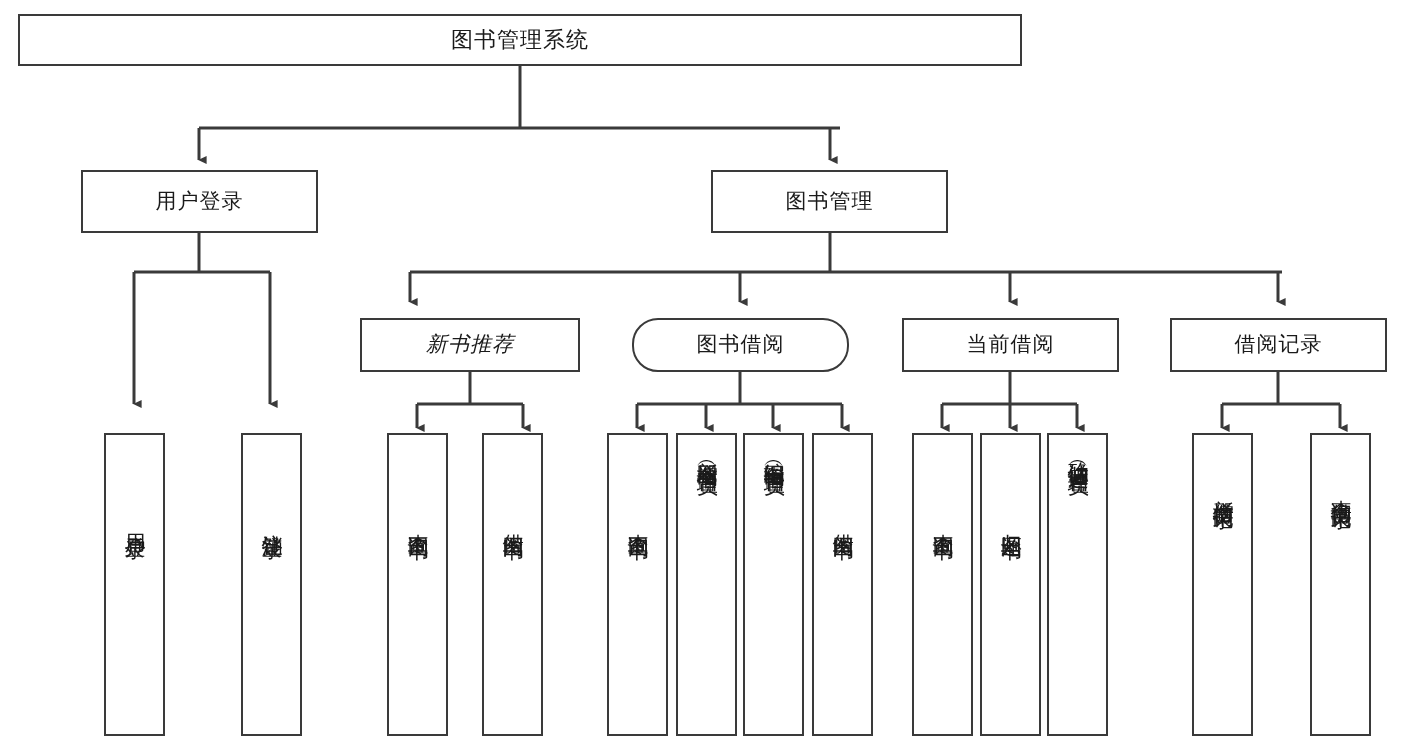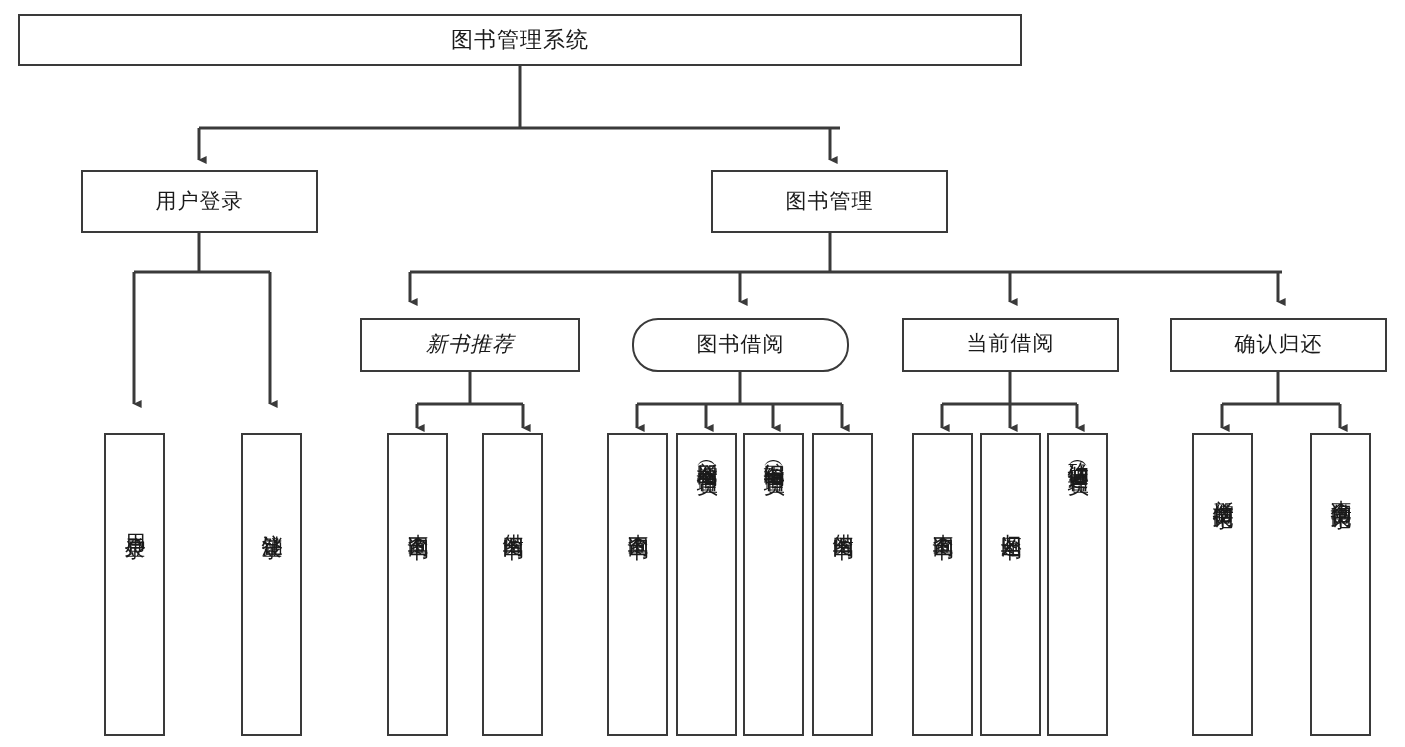--- a/index.html
+++ b/index.html
@@ -139,25 +139,25 @@
   <div class="node node-h" style="left:711px; top:170px; width:237px; height:63px;">
     <span class="label">图书管理</span>
   </div>
 
   <div class="node node-h" style="left:360px; top:318px; width:220px; height:54px;font-style:italic;">
     <span class="label">新书推荐</span>
   </div>
   <div class="node node-h" style="left:632px; top:318px; width:217px; height:54px;border-radius:26px;">
     <span class="label">图书借阅</span>
   </div>
-  <div class="node node-h" style="left:902px; top:318px; width:217px; height:54px;font-family:Liberation Mono, monospace;">
+  <div class="node node-h" style="left:902px; top:318px; width:217px; height:54px;">
     <span class="label">当前借阅</span>
   </div>
   <div class="node node-h" style="left:1170px; top:318px; width:217px; height:54px;">
-    <span class="label">确认归还</span>
+    <span class="label">借阅记录</span>
   </div>
 
   <div class="node node-v mid" style="left:104px; top:433px; width:61px; height:303px;">
     <span class="label">用户登录</span>
   </div>
   <div class="node node-v mid" style="left:241px; top:433px; width:61px; height:303px;">
     <span class="label">注销登录</span>
   </div>
 
   <div class="node node-v mid" style="left:387px; top:433px; width:61px; height:303px;">

